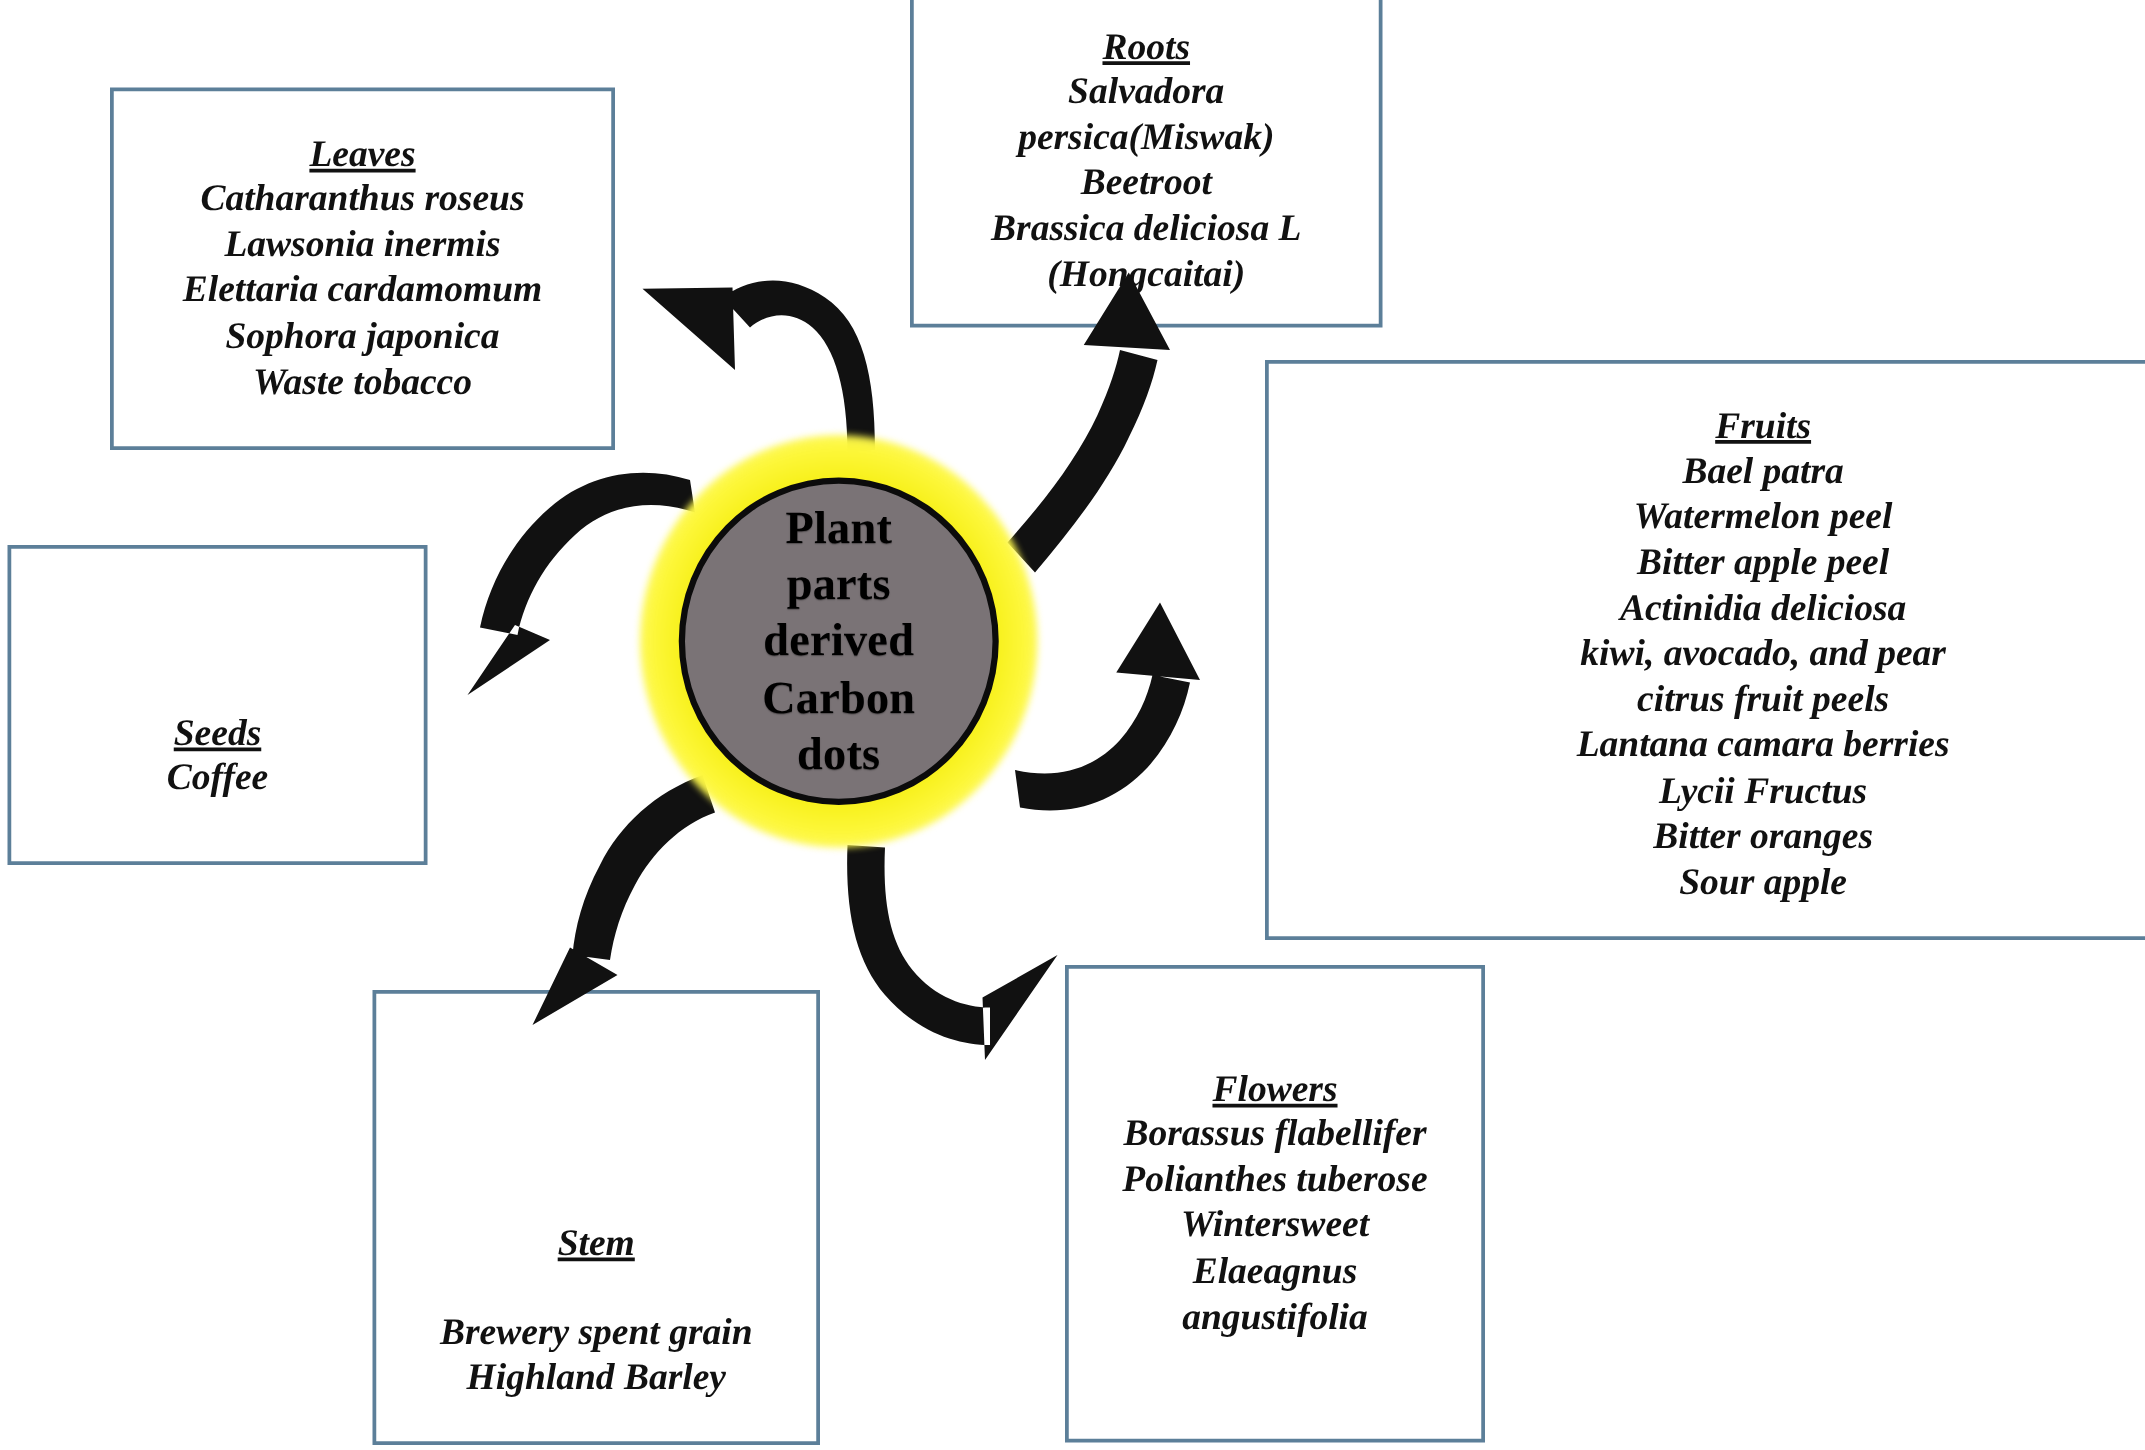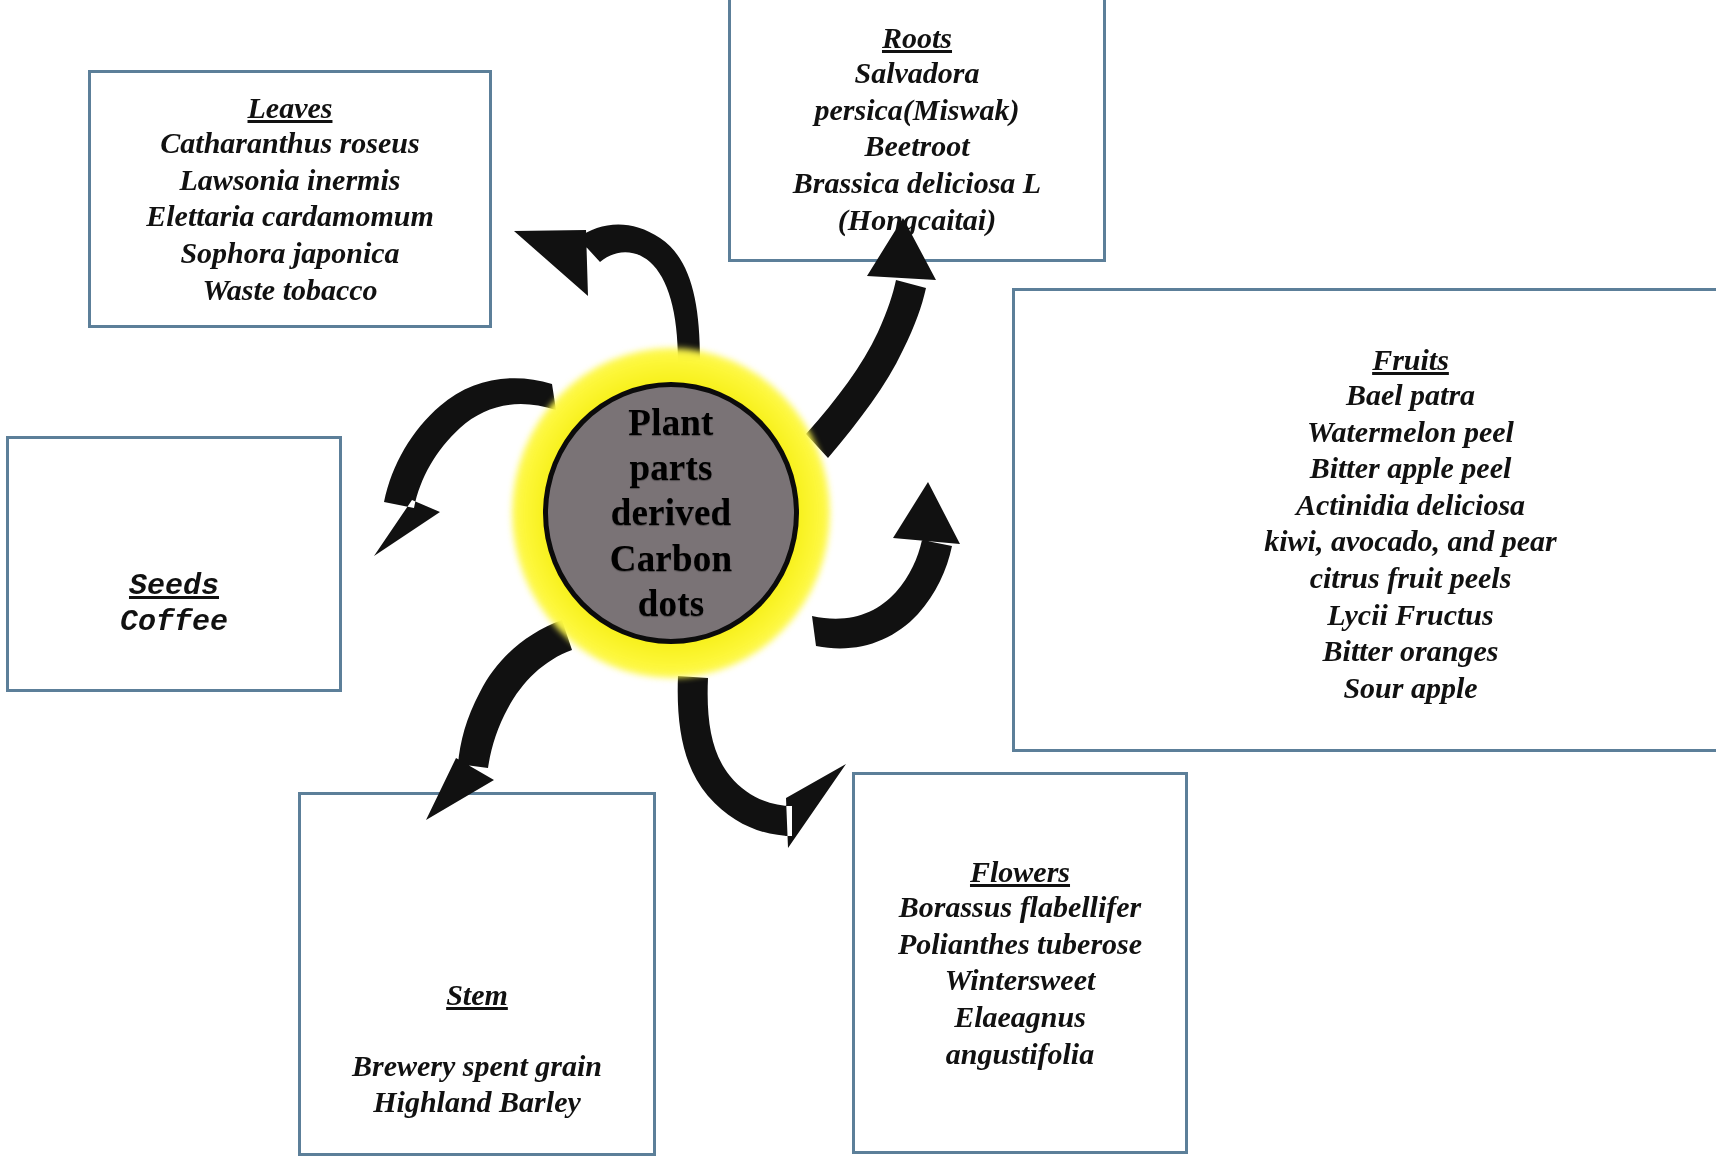--- a/index.html
+++ b/index.html
@@ -46,24 +46,24 @@
   .box-item {
     font-style: italic;
     font-weight: bold;
     color: #111111;
     line-height: 1.22;
     white-space: nowrap;
     text-align: left;
   }
 
   
-  #box-leaves  { left: 88px;   top: 70px;  width: 404px; height: 258px; font-size: 30px; }
+  #box-leaves  { left: 88px;   top: 70px;  width: 404px; height: 290px; font-size: 30px; }
   #box-roots   { left: 728px;  top: -4px;  width: 378px; height: 266px; font-size: 30px; }
   #box-fruits  { left: 1012px; top: 288px; width: 752px; height: 464px; font-size: 30px; padding-left: 45px; }
-  #box-seeds   { left: 6px;    top: 436px; width: 336px; height: 256px; font-size: 30px; font-family: Liberation Mono, monospace; }
+  #box-seeds   { left: 6px;    top: 436px; width: 336px; height: 256px; font-size: 30px; }
   #box-stem    { left: 298px;  top: 792px; width: 358px; height: 364px; font-size: 30px; }
   #box-flowers { left: 852px;  top: 772px; width: 336px; height: 382px; font-size: 30px; }
 
   #box-seeds .box-title,
   #box-stem  .box-title { margin-top: 0; }
 
   
   #box-seeds  .inner { margin-top: 82px; }
   #box-stem   .inner { margin-top: 150px; gap: 35px; }
   #box-fruits .inner { margin-top: 8px; }
@@ -255,20 +255,21 @@
   <div class="box" id="box-fruits">
     <div class="inner">
       <div class="box-title">Fruits</div>
       <div class="box-items">
         <div class="box-item">Bael patra</div>
         <div class="box-item">Watermelon peel</div>
         <div class="box-item">Bitter apple peel</div>
         <div class="box-item">Actinidia deliciosa</div>
         <div class="box-item">kiwi, avocado, and pear</div>
         <div class="box-item">citrus fruit peels</div>
+        <div class="box-item">Lantana camara berries</div>
         <div class="box-item">Lycii Fructus</div>
         <div class="box-item">Bitter oranges</div>
         <div class="box-item">Sour apple</div>
       </div>
     </div>
   </div>
 
   <div class="box" id="box-seeds">
     <div class="inner">
       <div class="box-title">Seeds</div>

